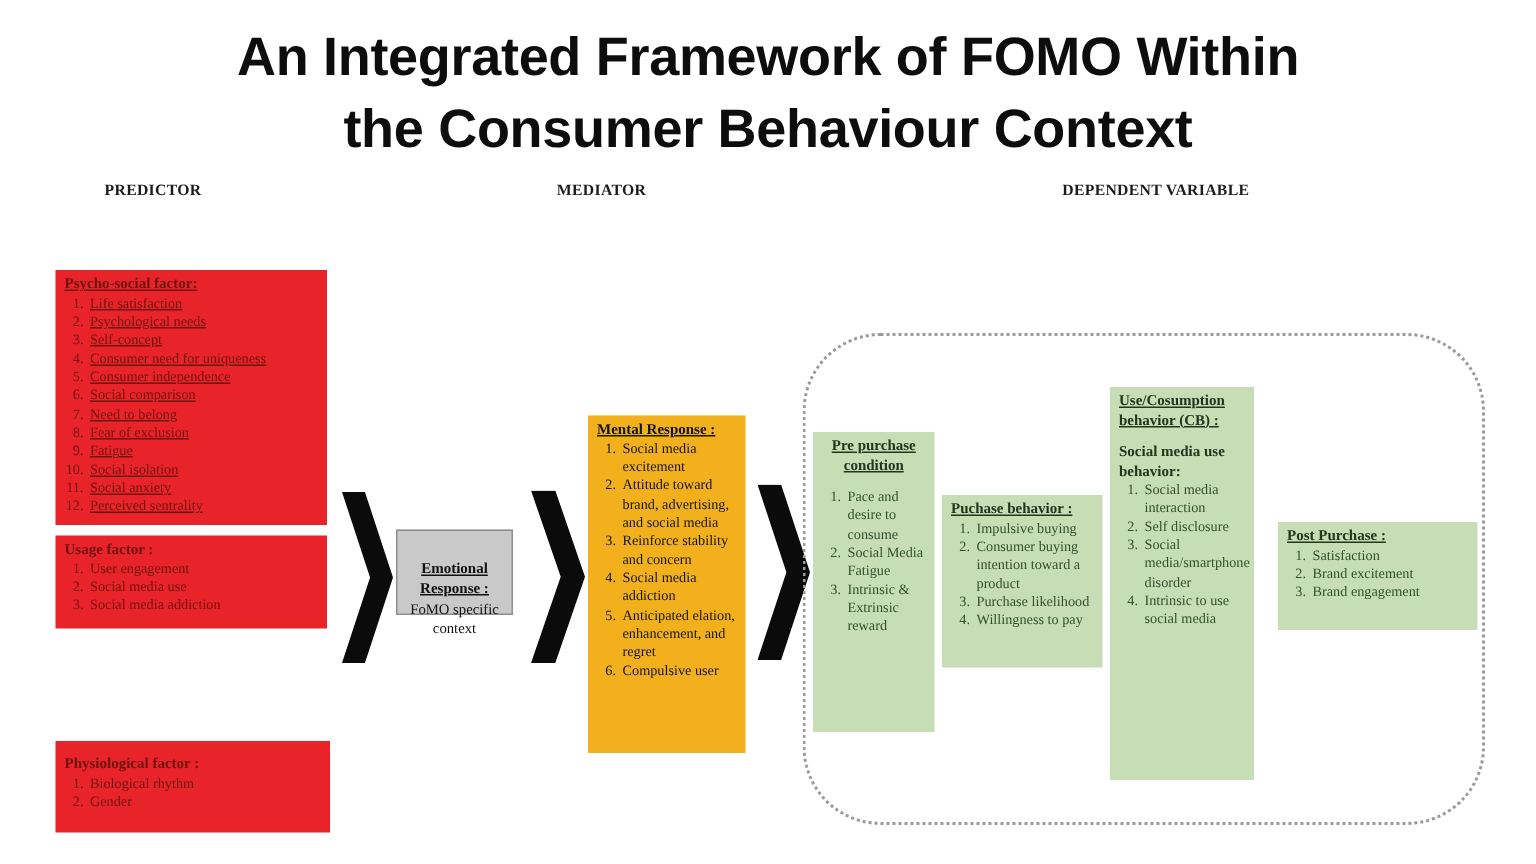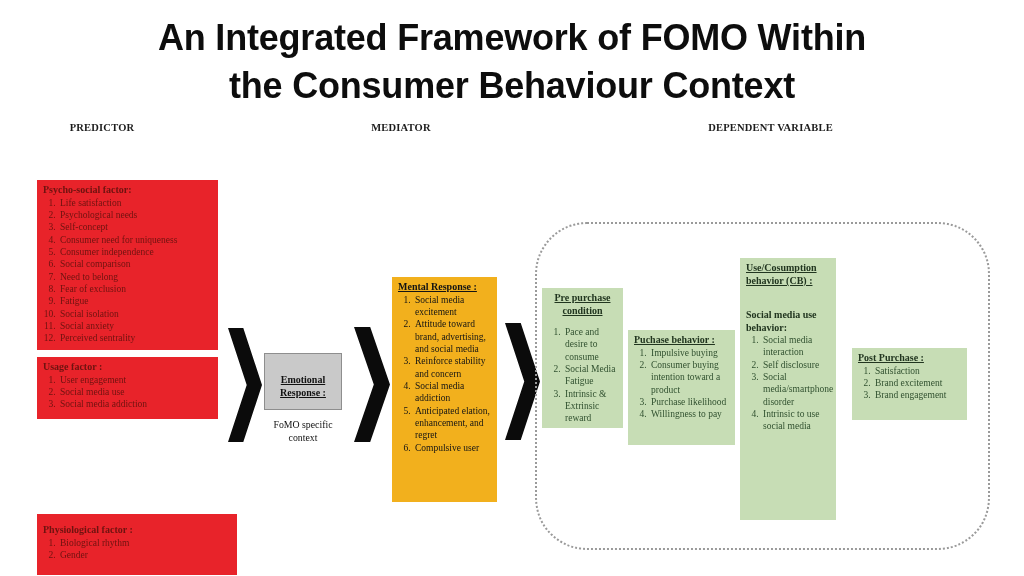--- a/index.html
+++ b/index.html
@@ -28,39 +28,39 @@
   .gray{background:var(--gray_bg);border:1px solid #8e8e8e;color:#111;text-align:center;
         font-size:9.8px;line-height:1.32;}
   
   .yellow{background:var(--yellow_bg);color:#141414;}
   
   .dashed{position:absolute;border:2px dotted var(--dashed_border);border-radius:52px;}
   
   .green{background:var(--green_bg);color:var(--green_text);}
   .green .bh{color:#21351f;}
   .center{text-align:center;}
-  .subhead{font-weight:700;font-size:10px;line-height:1.25;margin-top:22px;color:#21351f;}
+  .subhead{font-weight:700;font-size:10px;line-height:1.25;margin-top:9px;color:#21351f;}
   .gap-sm{margin-top:9px;}
-  .mt2{margin-top:20px;}
+  .mt2{margin-top:2px;}
 </style>
 </head>
 <body>
 
 <div id="canvas">
 
   <div class="title">
     <div>An Integrated Framework of FOMO Within</div>
     <div>the Consumer Behaviour Context</div>
   </div>
 
   <div class="colhead" style="left:52px;width:100px;">PREDICTOR</div>
   <div class="colhead" style="left:355px;width:92px;">MEDIATOR</div>
   <div class="colhead" style="left:703px;width:135px;">DEPENDENT VARIABLE</div>
 
-  <div class="box red" style="left:37px;top:180px;width:181px;height:170px;">
+  <div class="box red" style="left:37px;top:180px;width:181px;height:170px;text-decoration:underline;">
     <div class="bh">Psycho-social factor:</div>
     <ol class="items">
         <li>Life satisfaction</li>
         <li>Psychological needs</li>
         <li>Self-concept</li>
         <li>Consumer need for uniqueness</li>
         <li>Consumer independence</li>
         <li>Social comparison</li>
         <li>Need to belong</li>
         <li>Fear of exclusion</li>
@@ -71,21 +71,21 @@
       </ol>
   </div>
   <div class="box red" style="left:37px;top:357px;width:181px;height:62px;">
     <div class="bh">Usage factor :</div>
     <ol class="items">
         <li>User engagement</li>
         <li>Social media use</li>
         <li>Social media addiction</li>
       </ol>
   </div>
-  <div class="box red" style="left:37px;top:514px;width:200px;height:61px;padding-top:10px;">
+  <div class="box red" style="left:37px;top:494px;width:183px;height:61px;padding-top:10px;">
     <div class="bh">Physiological factor :</div>
     <ol class="items">
         <li>Biological rhythm</li>
         <li>Gender</li>
       </ol>
   </div>
 
   <div class="chev" style="left:228px;top:328px;width:34px;height:114px;"></div>
   <div class="chev" style="left:354px;top:327px;width:36px;height:115px;"></div>
   <div class="chev" style="left:505px;top:323px;width:35px;height:117px;"></div>
@@ -102,21 +102,21 @@
         <li>Attitude toward brand, advertising, and social media</li>
         <li>Reinforce stability and concern</li>
         <li>Social media addiction</li>
         <li>Anticipated elation, enhancement, and regret</li>
         <li>Compulsive user</li>
       </ol>
   </div>
 
   <div class="dashed" style="left:535px;top:222px;width:451px;height:324px;"></div>
 
-  <div class="box green" style="left:542px;top:288px;width:81px;height:140px;">
+  <div class="box green" style="left:542px;top:288px;width:81px;height:200px;">
     <div class="bh u center">Pre purchase condition</div>
     <ol class="items gap-sm">
         <li>Pace and desire to consume</li>
         <li>Social Media Fatigue</li>
         <li>Intrinsic &amp; Extrinsic reward</li>
       </ol>
   </div>
 
   <div class="box green" style="left:628px;top:330px;width:107px;height:115px;">
     <div class="bh u">Puchase behavior :</div>
@@ -132,21 +132,21 @@
     <div class="bh u">Use/Cosumption behavior (CB) :</div>
     <div class="subhead">Social media use behavior:</div>
     <ol class="items">
         <li>Social media interaction</li>
         <li>Self disclosure</li>
         <li>Social media/smartphone disorder</li>
         <li>Intrinsic to use social media</li>
       </ol>
   </div>
 
-  <div class="box green" style="left:852px;top:348px;width:115px;height:72px;">
+  <div class="box green" style="left:852px;top:348px;width:133px;height:72px;">
     <div class="bh u">Post Purchase :</div>
     <ol class="items">
         <li>Satisfaction</li>
         <li>Brand excitement</li>
         <li>Brand engagement</li>
       </ol>
   </div>
 
 </div>
 

